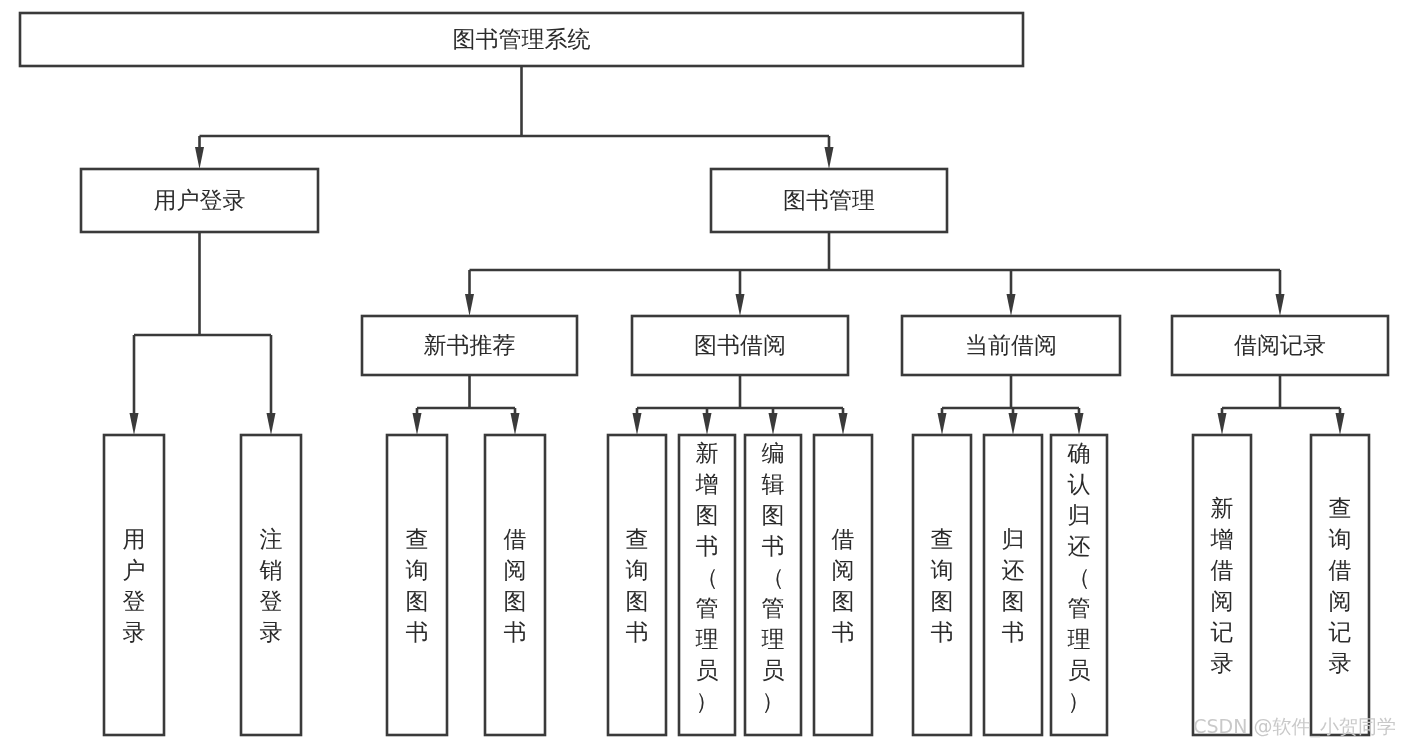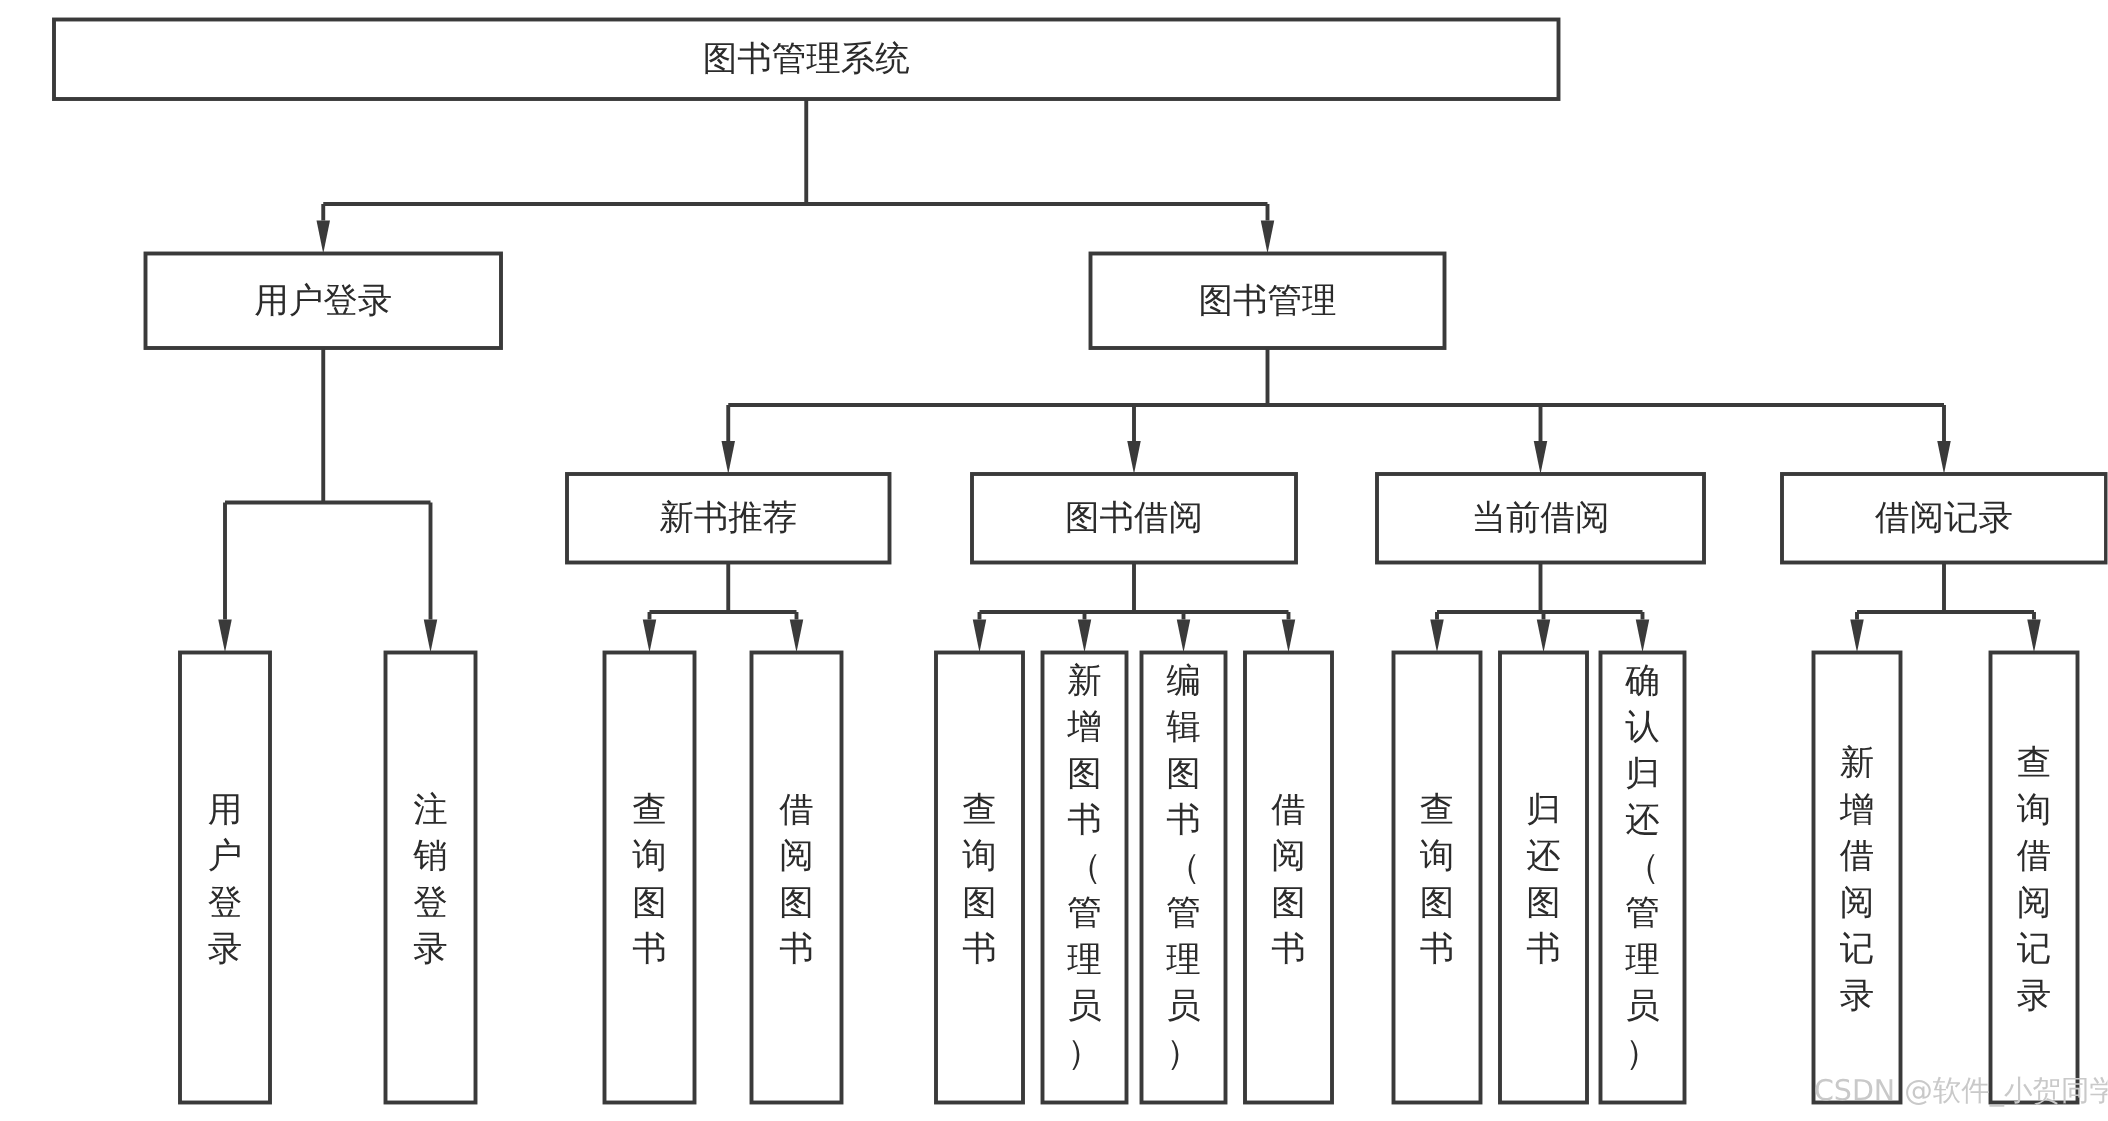--- a/index.html
+++ b/index.html
@@ -9,21 +9,21 @@
   }
   body {
     width: 1405px;
     height: 747px;
     position: relative;
     overflow: hidden;
     font-family: "DejaVu Sans", "Liberation Sans", sans-serif;
   }
   #diagram-root {
     position: absolute;
-    left: 16px;
+    left: 0;
     top: 0;
     width: 1143px;
     height: 747px;
   }
   .node-box {
     fill: #ffffff;
     stroke: #3a3a3a;
     stroke-width: 2.6;
   }
   .connector {

